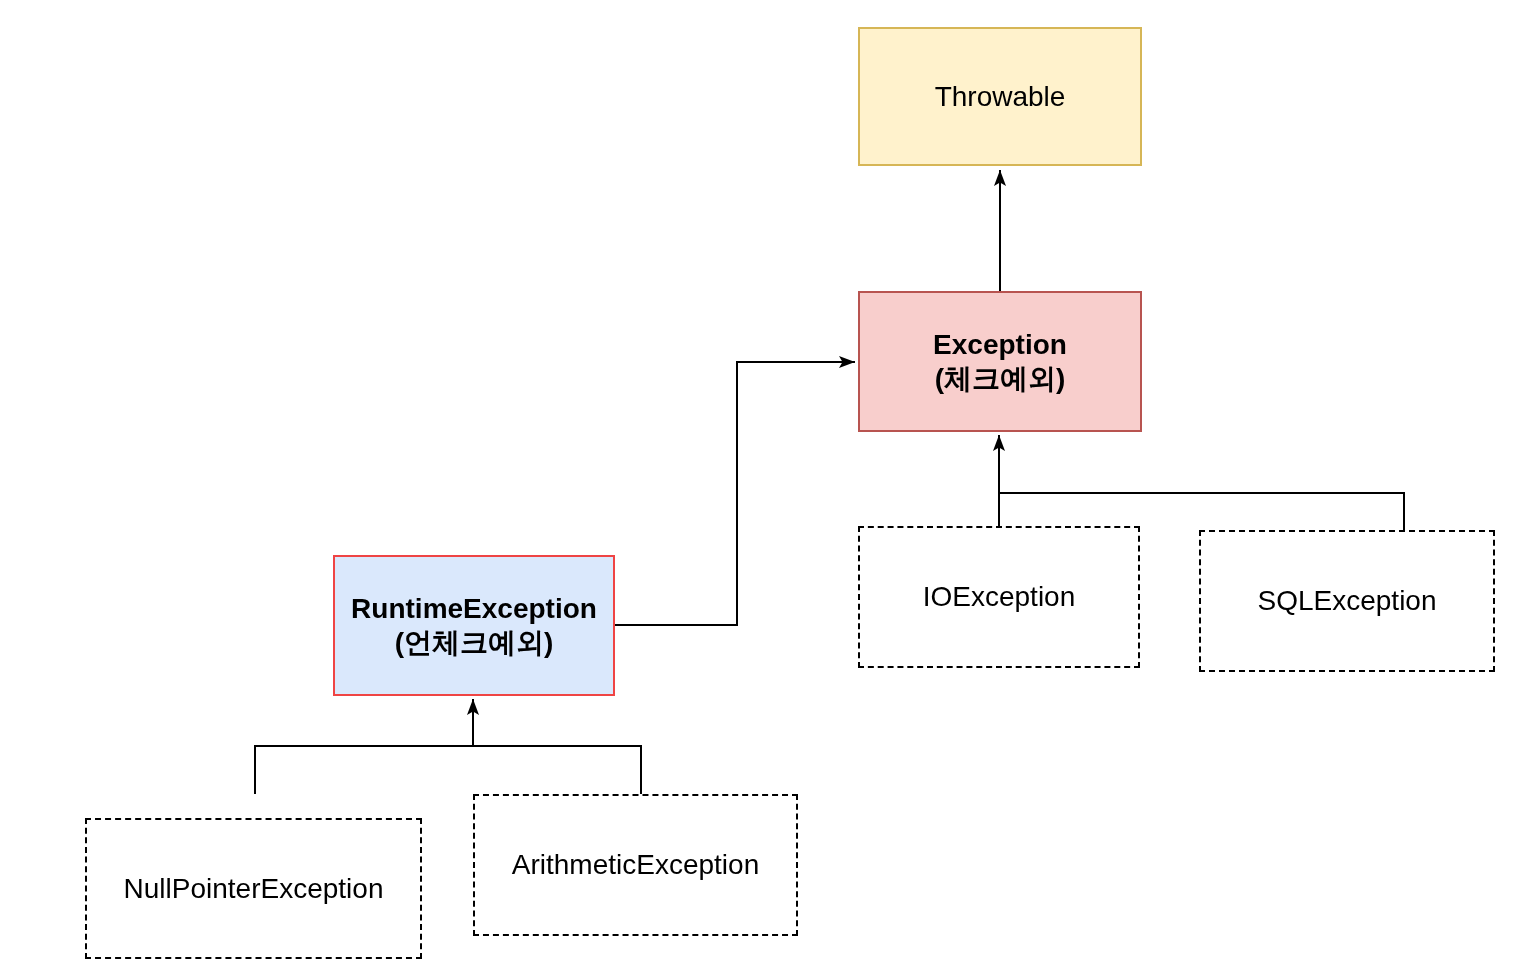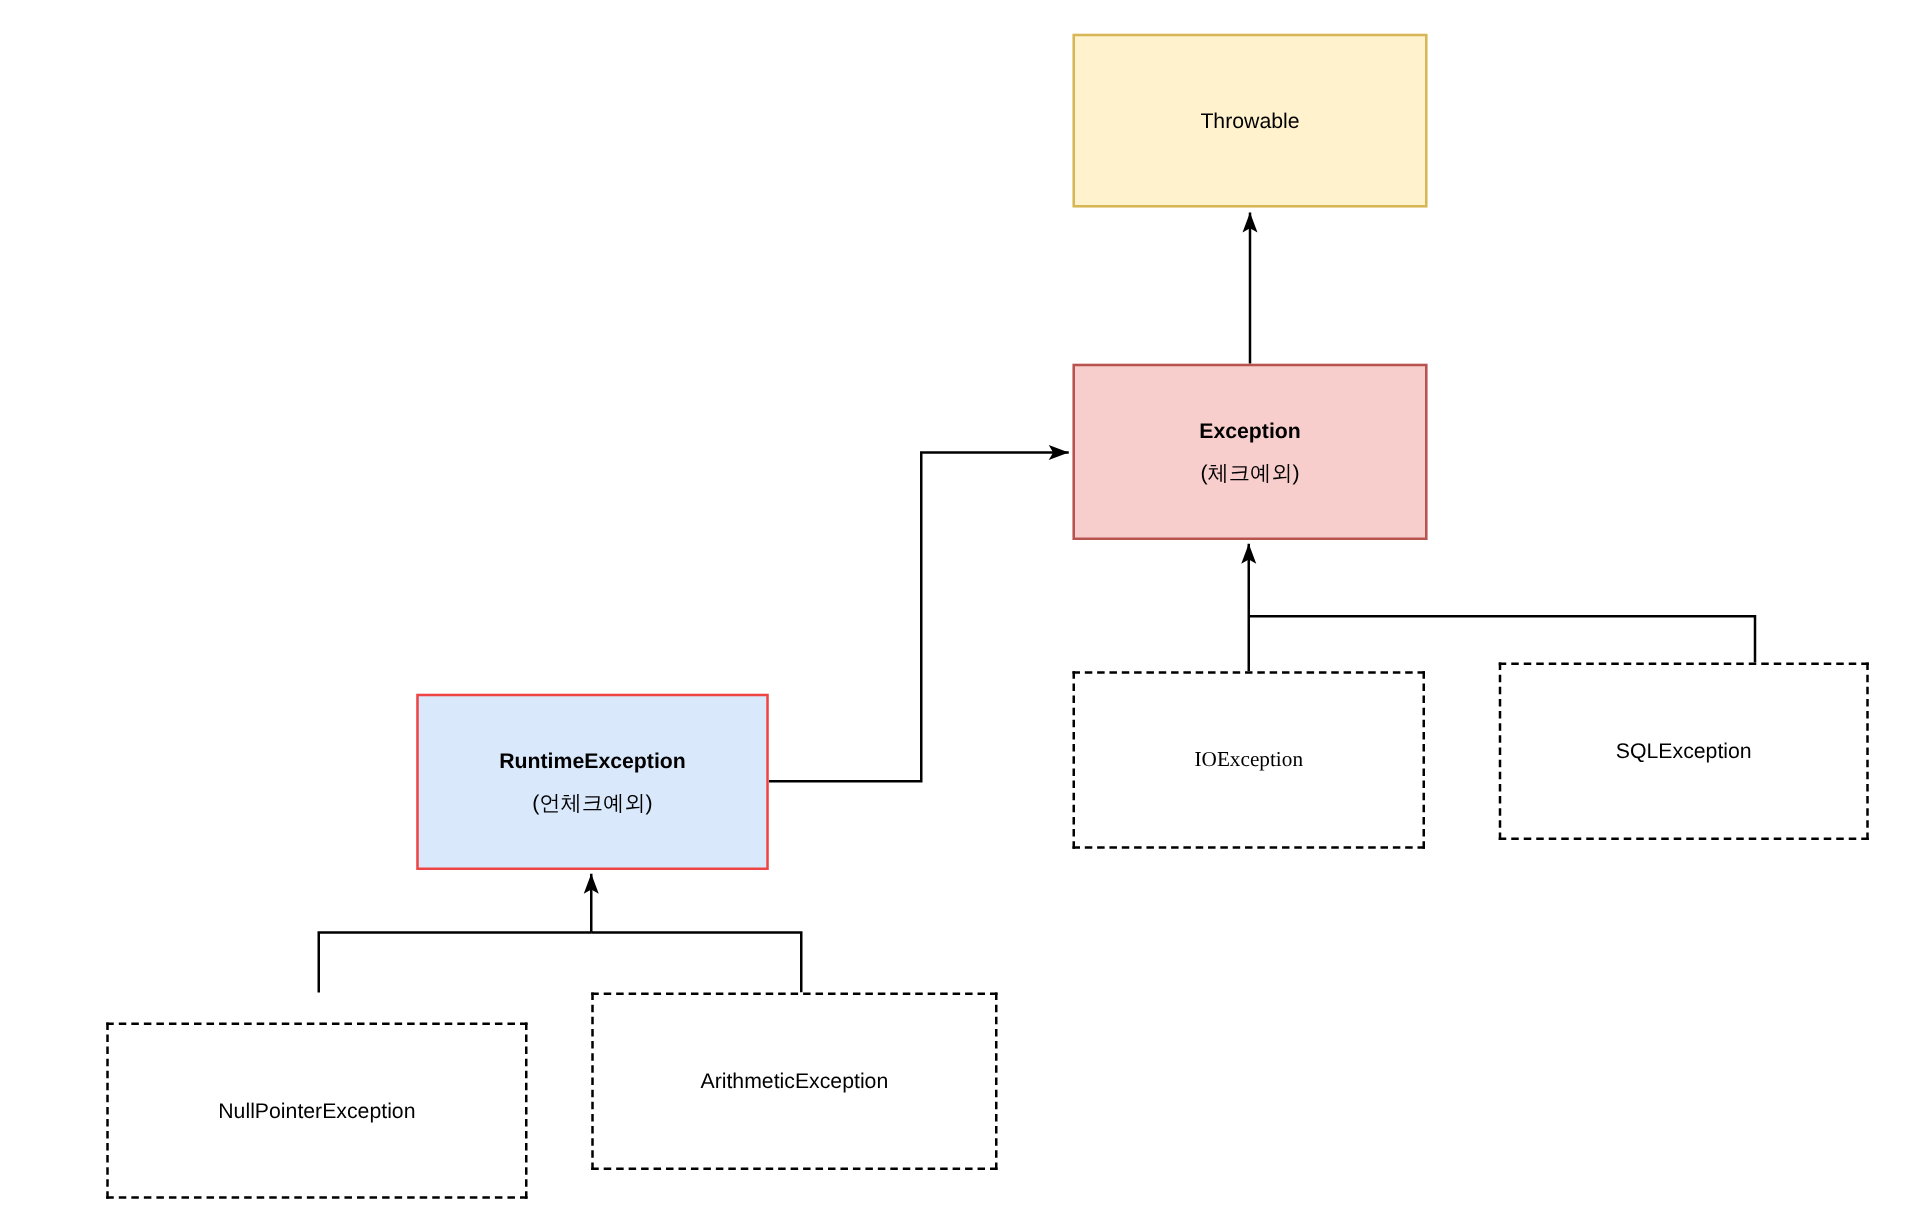--- a/index.html
+++ b/index.html
@@ -25,26 +25,26 @@
   }
   .node {
     position: absolute;
     box-sizing: border-box;
     display: flex;
     flex-direction: column;
     align-items: center;
     justify-content: center;
     text-align: center;
     color: #000000;
-    font-size: 17px;
+    font-size: 28px;
     line-height: 34px;
   }
   .node .title       { font-weight: 400; }
   .node.titled-bold .title { font-weight: 700; }
-  .node .sub         { font-weight: 400; }
+  .node .sub         { font-weight: 700; }
 
   .node.style-yellow {
     background: #FFF2CC;
     border: 2px solid #D6B656;
   }
   .node.style-red {
     background: #F8CECC;
     border: 2px solid #B85450;
   }
   .node.style-blue {
@@ -96,21 +96,21 @@
   <div class="node style-red titled-bold" style="left:858px; top:291px; width:284px; height:141px;">
     <span class="title">Exception</span>
     <span class="sub">(체크예외)</span>
   </div>
 
   <div class="node style-blue titled-bold" style="left:333px; top:555px; width:282px; height:141px;">
     <span class="title">RuntimeException</span>
     <span class="sub">(언체크예외)</span>
   </div>
 
-  <div class="node style-dashed" style="left:858px; top:537px; width:282px; height:142px;font-family:Liberation Serif, serif;">
+  <div class="node style-dashed" style="left:858px; top:526px; width:282px; height:142px;">
     <span class="title">IOException</span>
   </div>
 
   <div class="node style-dashed" style="left:1199px; top:530px; width:296px; height:142px;">
     <span class="title">SQLException</span>
   </div>
 
   <div class="node style-dashed" style="left:85px; top:818px; width:337px; height:141px;">
     <span class="title">NullPointerException</span>
   </div>

